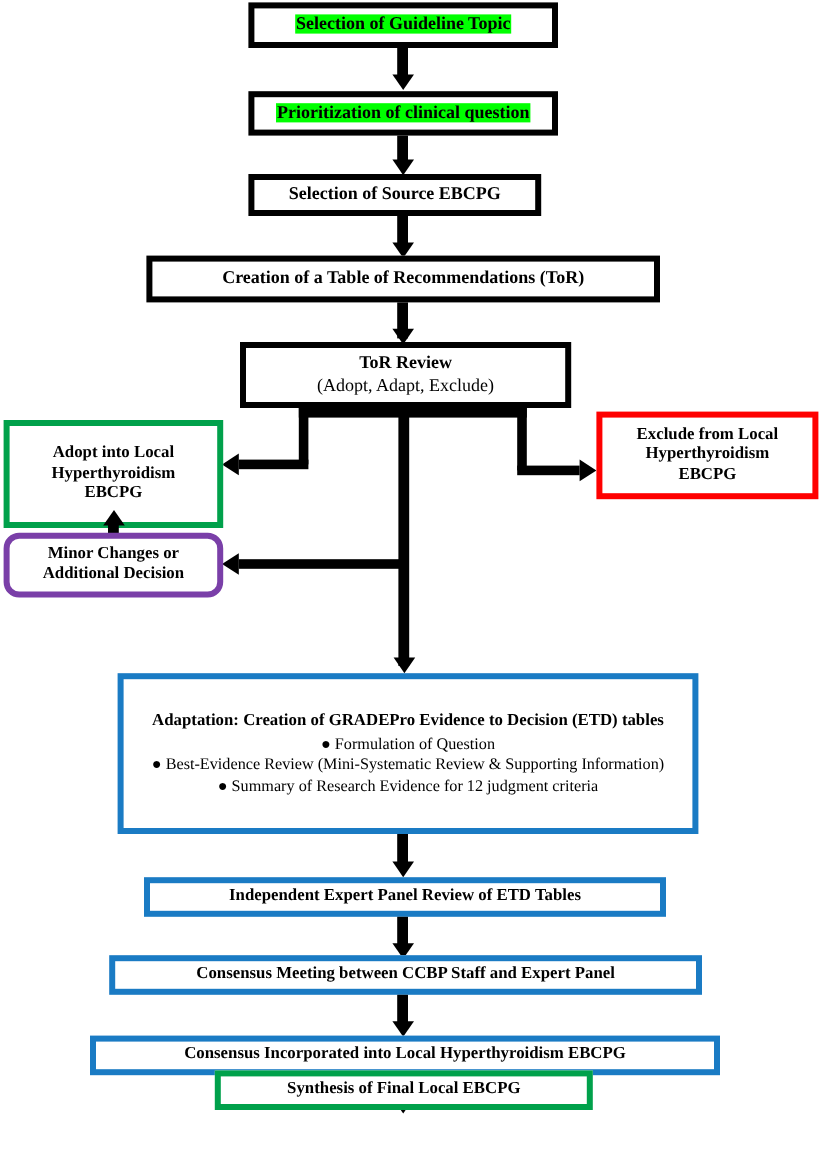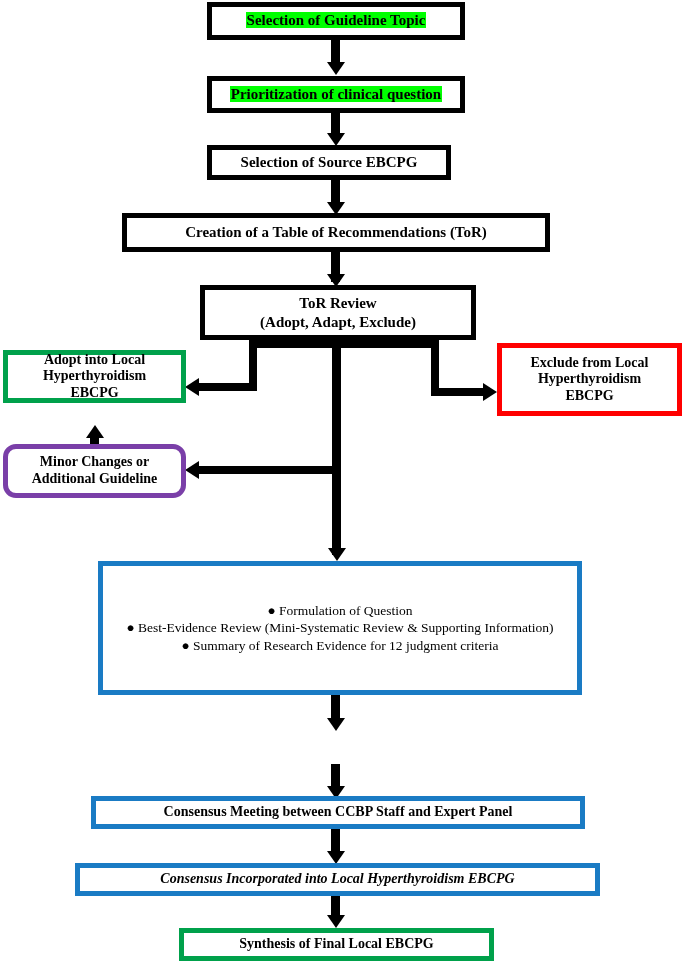--- a/index.html
+++ b/index.html
@@ -34,21 +34,21 @@
     padding: 16px 6px;
     box-sizing: border-box;
   }
   .n-black  { border: 5px solid #000000; }
   .n-green  { border: 5px solid #00a14b; }
   .n-red    { border: 5px solid #ff0000; }
   .n-purple { border: 5px solid #7a3fa8; }
   .n-blue   { border: 5px solid #1a7bc4; }
 
   .bold   { font-weight: bold; }
-  .normal { font-weight: bold; }
+  .normal { font-weight: normal; }
 
   .hl {
     background: #00ff00;
     padding: 0 1px;
   }
 
   .f15 { font-size: 15px; }
   .f14 { font-size: 14px; }
 
   
@@ -153,21 +153,21 @@
   <div class="vline" style="left:431px; top:340px; width:8px; height:52px;"></div>
   <div class="hline" style="left:431px; top:388px; width:52px; height:8px;"></div>
   <div class="arrow-right" style="left:483px; top:383px;"></div>
 
   <div class="vline" style="left:332px; top:340px; width:9px; height:215px;"></div>
   <div class="arrow-down" style="left:328px; top:548px;"></div>
 
   <div class="hline" style="left:199px; top:466px; width:141px; height:8px;"></div>
   <div class="arrow-left" style="left:185px; top:461px;"></div>
 
-  <div class="node n-green f14 bold" style="left:3px; top:350px; width:183px; height:53px;">
+  <div class="node n-green f14 bold" style="left:3px; top:350px; width:183px; height:90px;">
     <span class="label">
       <span>Adopt into Local</span><br>
       <span>Hyperthyroidism</span><br>
       <span>EBCPG</span>
     </span>
   </div>
 
   <div class="node n-red f14 bold" style="left:497px; top:343px; width:185px; height:73px;">
     <span class="label">
       <span>Exclude from Local</span><br>
@@ -175,50 +175,54 @@
       <span>EBCPG</span>
     </span>
   </div>
 
   <div class="vline" style="left:90px; top:437px; width:9px; height:20px;"></div>
   <div class="arrow-up" style="left:86px; top:425px;"></div>
 
   <div class="node n-purple f14 bold" style="left:3px; top:444px; width:183px; height:54px;border-radius:13px;">
     <span class="label">
       <span>Minor Changes or</span><br>
-      <span>Additional Guideline</span>
+      <span>Additional Decision</span>
     </span>
   </div>
 
   <div class="node n-blue etd-body" style="left:98px; top:561px; width:484px; height:134px;">
     <span class="label">
+      <span class="etd-title">Adaptation: Creation of GRADEPro Evidence to Decision (ETD) tables</span>
       <span class="etd-bullet">● Formulation of Question</span>
       <span class="etd-bullet">● Best-Evidence Review (Mini-Systematic Review &amp; Supporting Information)</span>
       <span class="etd-bullet">● Summary of Research Evidence for 12 judgment criteria</span>
     </span>
   </div>
 
   <div class="vline" style="left:331px; top:695px; width:9px; height:26px;"></div>
   <div class="arrow-down" style="left:327px; top:718px;"></div>
 
+  <div class="node n-blue f14 bold" style="left:120px; top:731px; width:435px; height:33px;">
+    <span class="label">Independent Expert Panel Review of ETD Tables</span>
+  </div>
 
   <div class="vline" style="left:331px; top:764px; width:9px; height:25px;"></div>
   <div class="arrow-down" style="left:327px; top:786px;"></div>
 
   <div class="node n-blue f14 bold" style="left:91px; top:796px; width:494px; height:33px;">
     <span class="label">Consensus Meeting between CCBP Staff and Expert Panel</span>
   </div>
 
   <div class="vline" style="left:331px; top:829px; width:9px; height:25px;"></div>
   <div class="arrow-down" style="left:327px; top:851px;"></div>
 
-  <div class="node n-blue f14 bold" style="left:75px; top:863px; width:525px; height:33px;font-style:italic;">
+  <div class="node n-blue f14 bold" style="left:75px; top:863px; width:525px; height:33px;">
     <span class="label">Consensus Incorporated into Local Hyperthyroidism EBCPG</span>
   </div>
 
   <div class="vline" style="left:331px; top:896px; width:9px; height:22px;"></div>
   <div class="arrow-down" style="left:327px; top:915px;"></div>
 
-  <div class="node n-green f14 bold" style="left:179px; top:928px; width:315px; height:33px;">
+  <div class="node n-green f14 bold" style="left:179px; top:892px; width:315px; height:33px;">
     <span class="label">Synthesis of Final Local EBCPG</span>
   </div>
 
 </div>
 
 </body></html>

